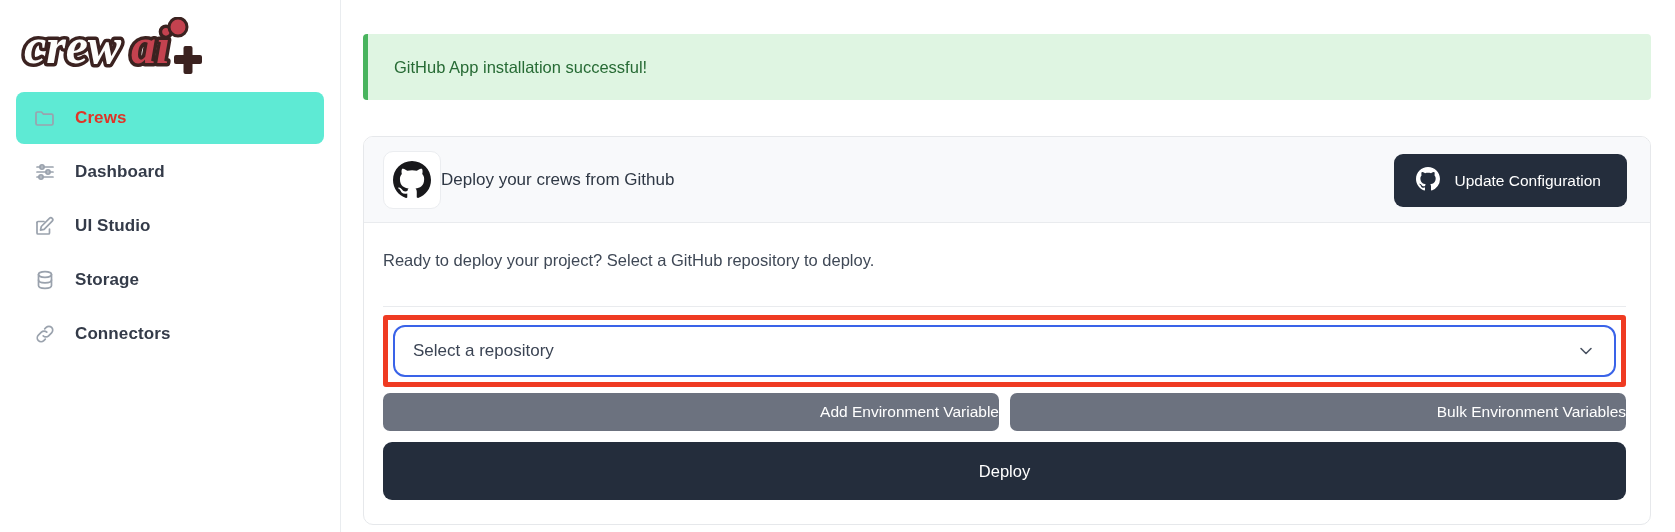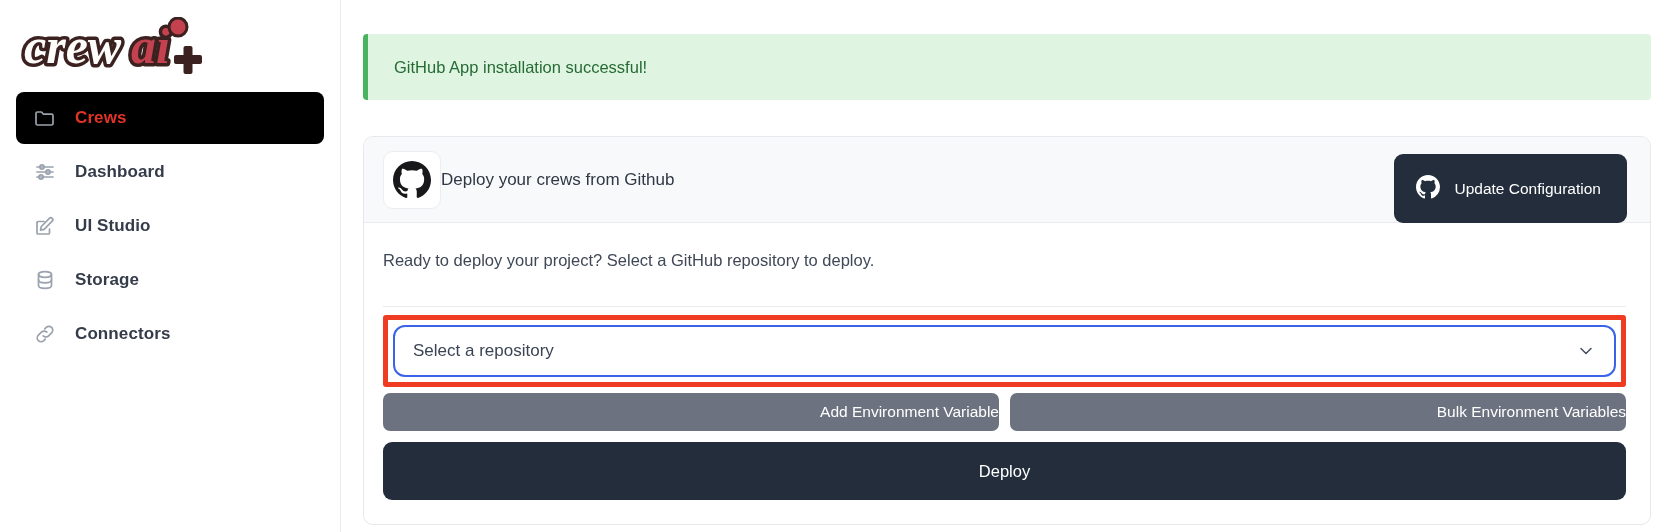--- a/index.html
+++ b/index.html
@@ -48,21 +48,21 @@
     display: flex;
     align-items: center;
     gap: 17px;
     height: 52px;
     padding: 0 16px;
     border-radius: 8px;
     cursor: pointer;
     margin-bottom: 2px;
   }
   .nav-item.active {
-    background: #000000;
+    background: #5eead4;
   }
   .nav-item .nav-icon {
     width: 26px;
     height: 26px;
     flex: 0 0 26px;
     display: flex;
     align-items: center;
     justify-content: center;
     color: #9aa2ad;
   }
@@ -127,21 +127,21 @@
     justify-content: center;
   }
   .card-title {
     font-size: 17px;
     color: #2f3845;
   }
   .update-btn {
     position: absolute;
     right: 23px;
     top: 17px;
-    height: 69px;
+    height: 53px;
     background: #242d3c;
     border: none;
     border-radius: 9px;
     color: #ffffff;
     display: flex;
     align-items: center;
     gap: 15px;
     padding: 0 26px 0 22px;
     font-size: 15.5px;
     cursor: pointer;

